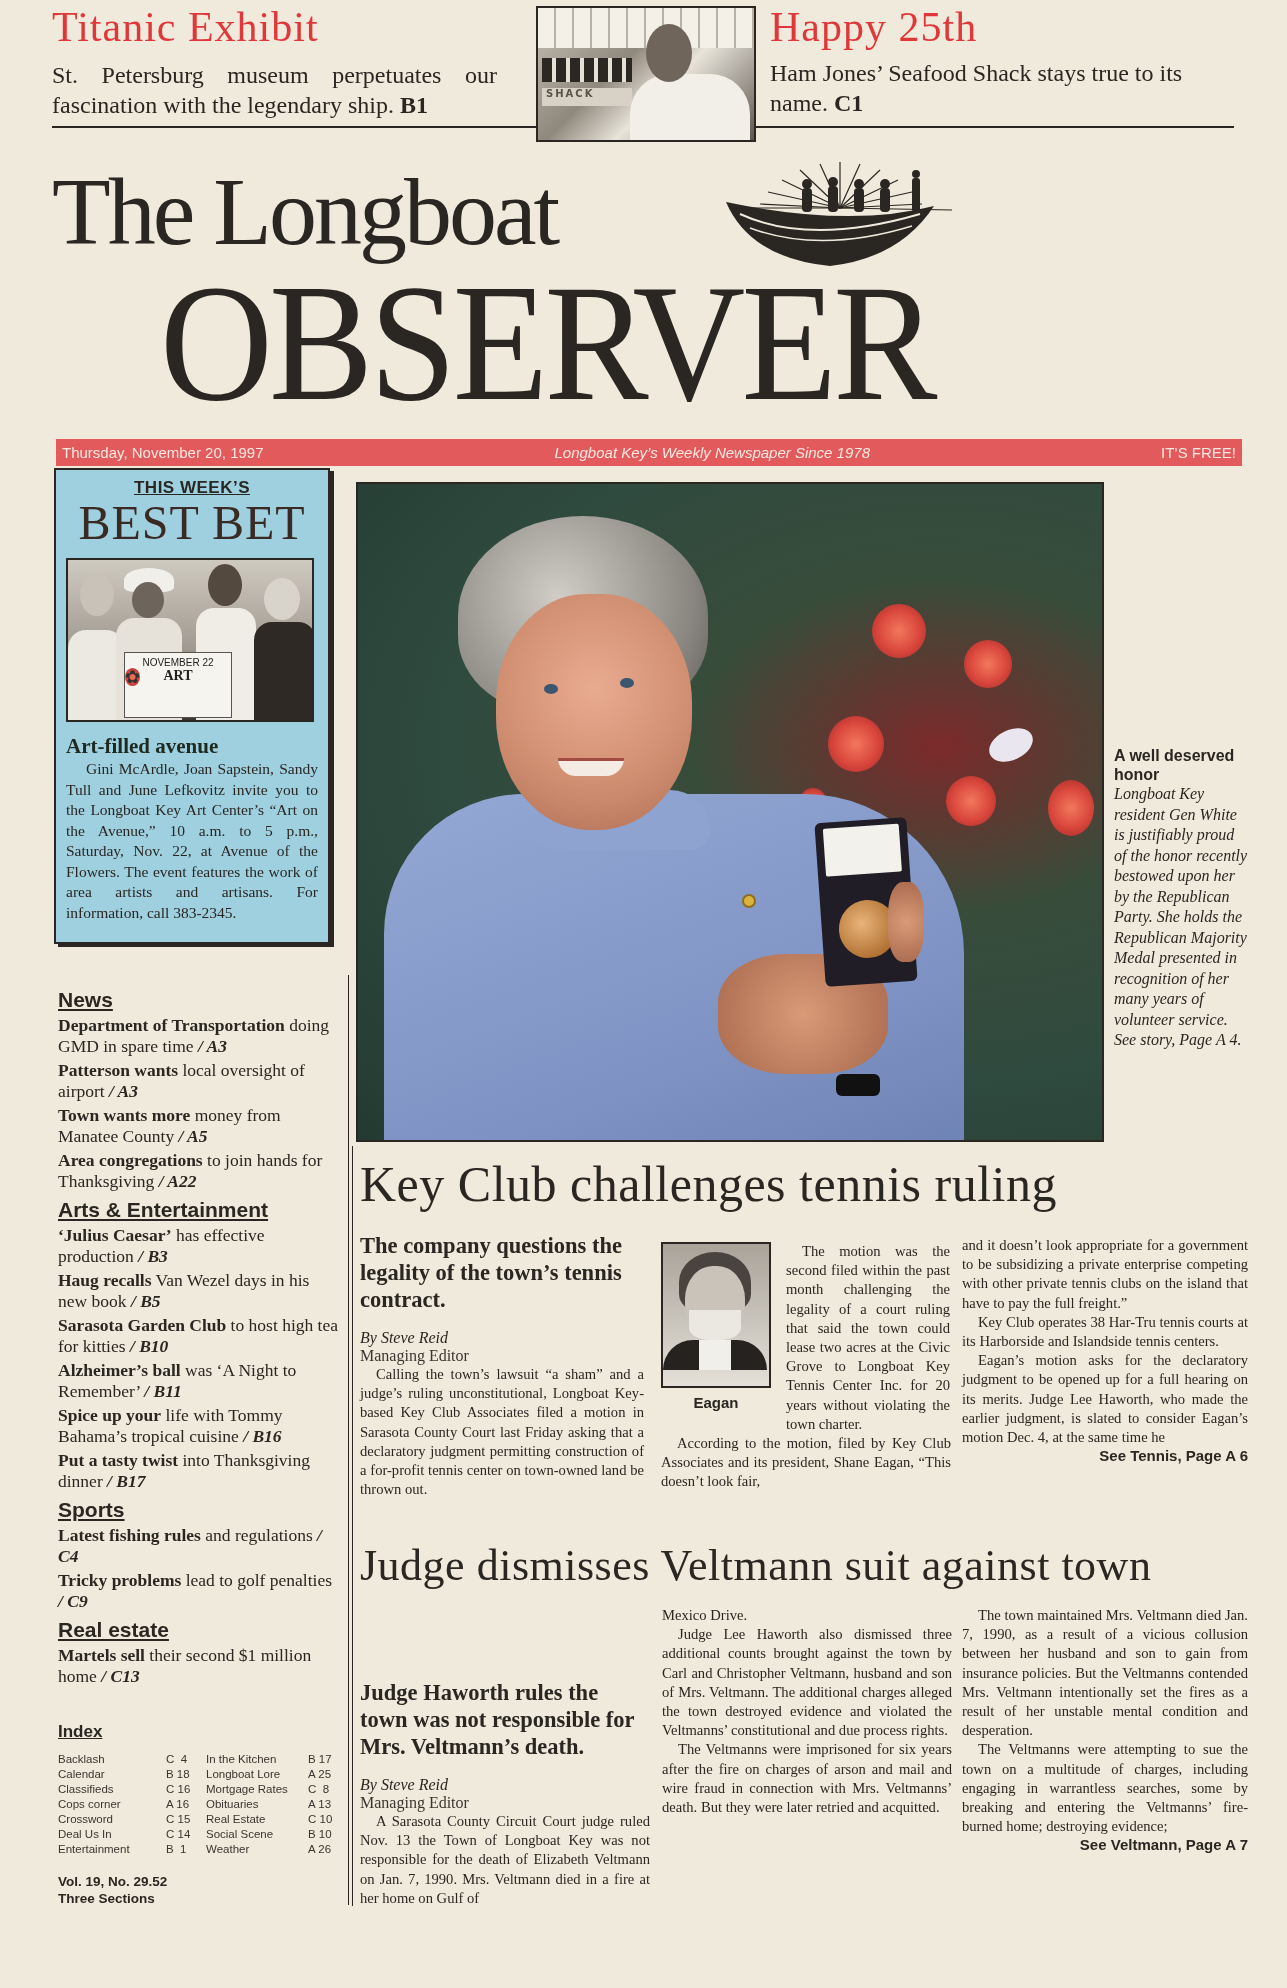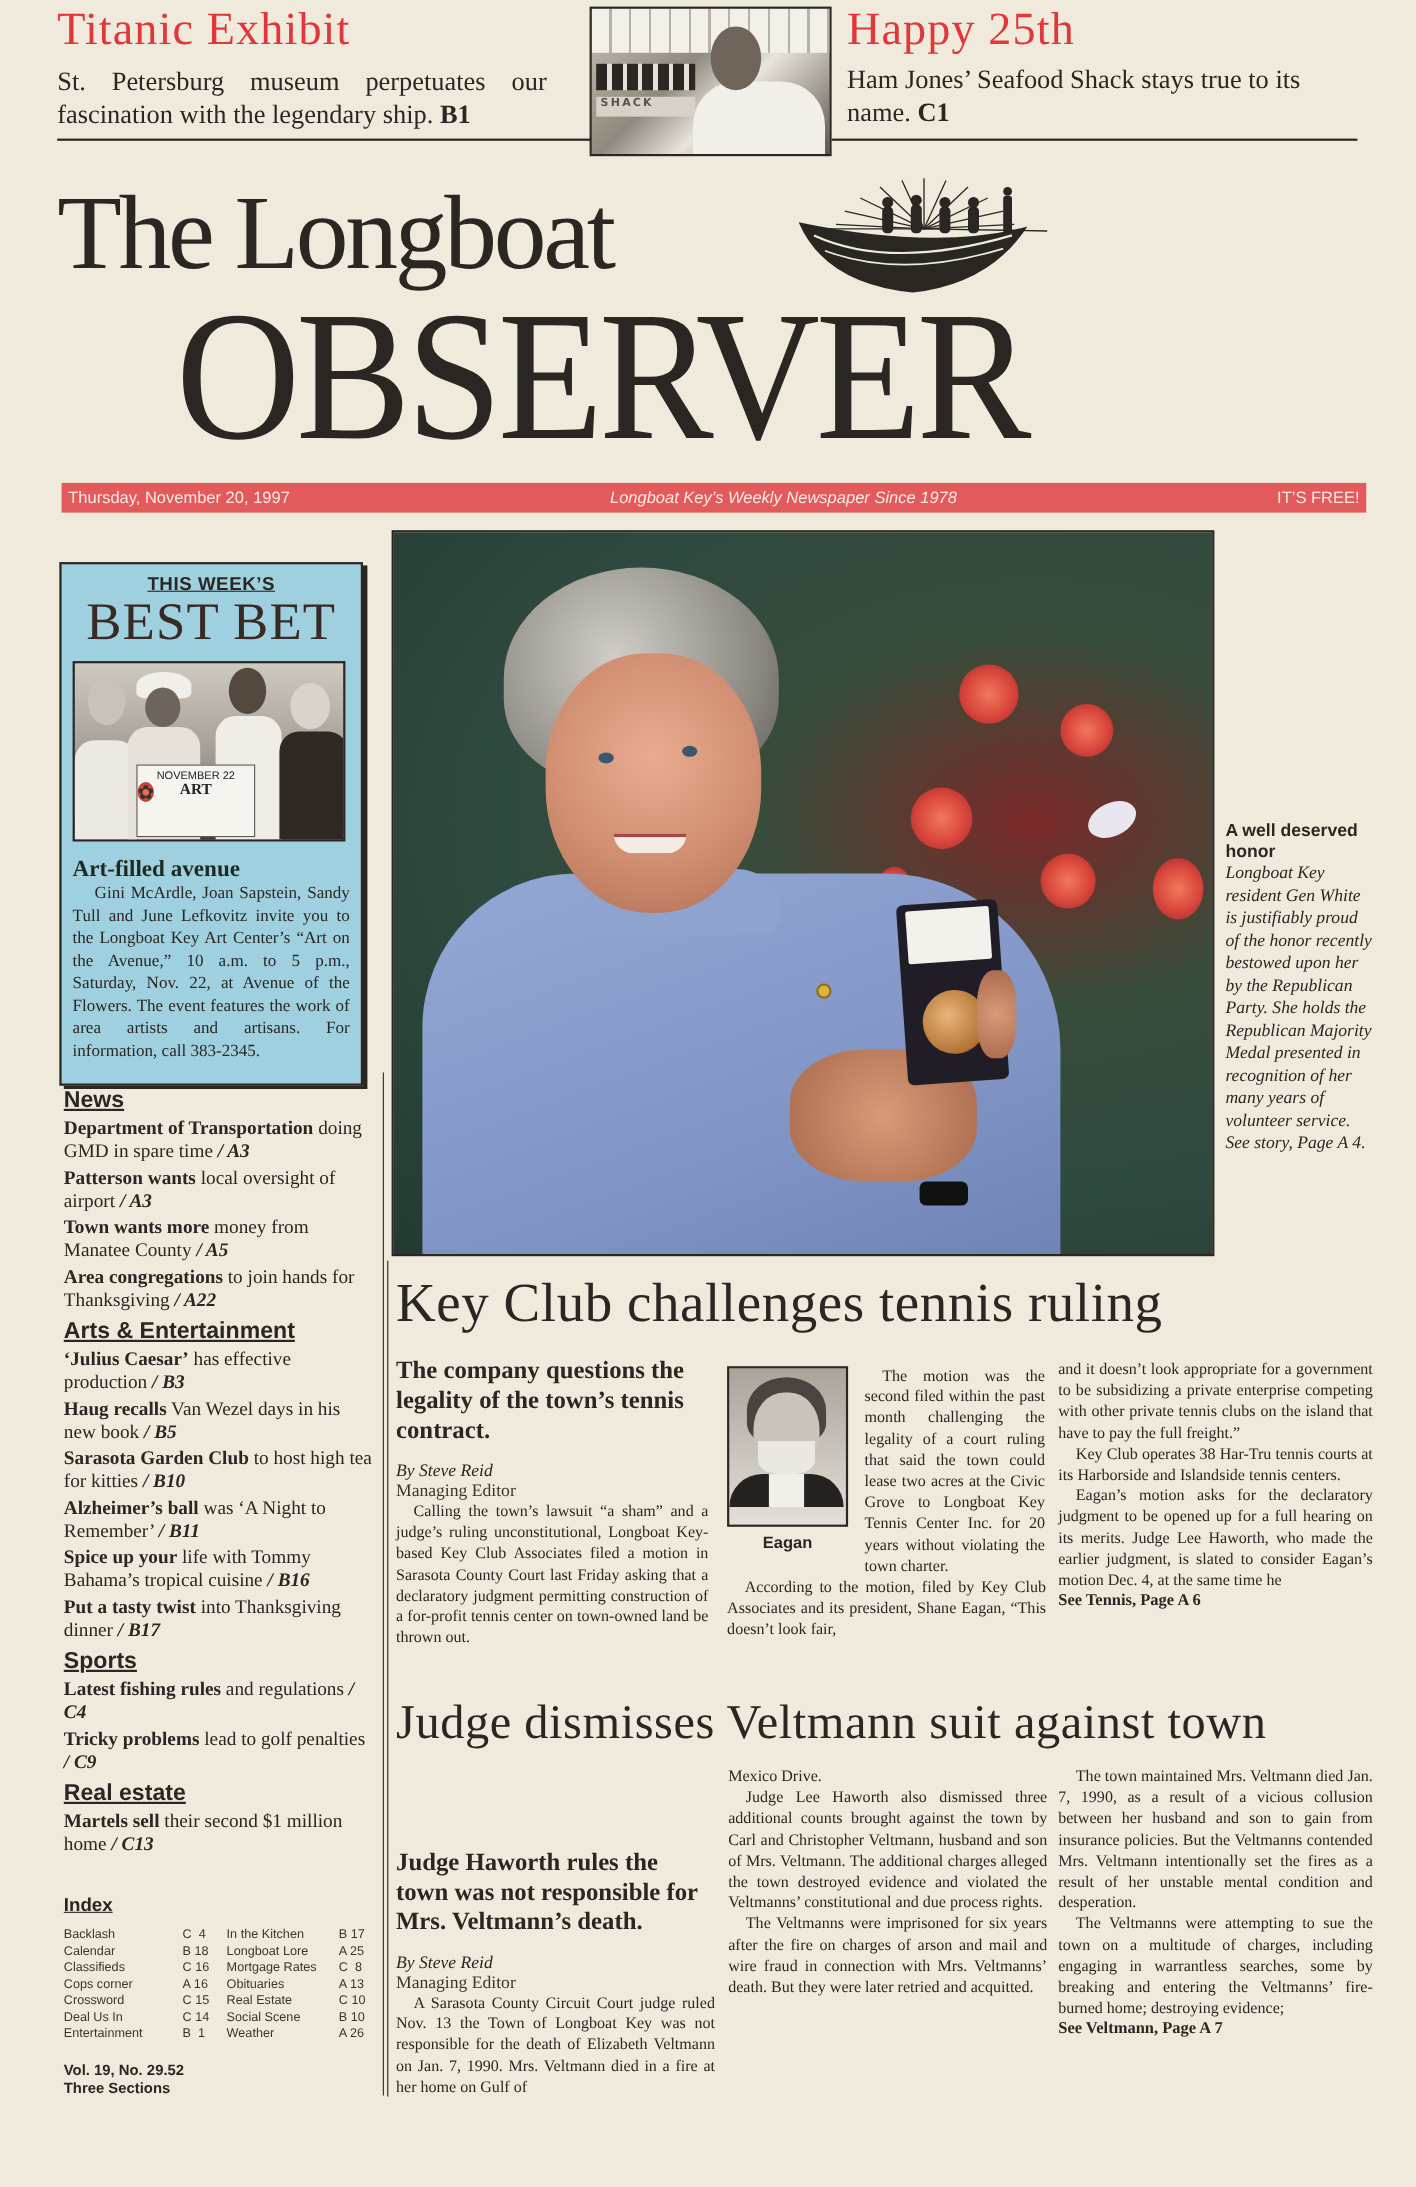--- a/index.html
+++ b/index.html
@@ -90,21 +90,21 @@
   .cap-text { font-family:"Liberation Serif",serif; font-style:italic; font-size:16px; line-height:20.5px; color:#2a2622; }
 
   
   .headline { font-family:"Liberation Serif",serif; font-size:50px; line-height:56px; color:#2a2622; letter-spacing:0.5px; white-space:nowrap; }
   .deck { font-family:"Liberation Serif",serif; font-weight:bold; font-size:22.5px; line-height:27px; color:#2a2622; }
   .byline { font-family:"Liberation Serif",serif; font-style:italic; font-size:16px; color:#2a2622; margin-top:16px; }
   .bytitle { font-family:"Liberation Serif",serif; font-size:16px; color:#3a3530; }
   .body { font-family:"Liberation Serif",serif; font-size:14.6px; line-height:19.2px; color:#2a2622; text-align:justify; }
   .body p { text-indent: 16px; }
   .body p.noind { text-indent: 0; }
-  .jump { font-family:Liberation Serif, serif; font-weight:bold; font-size:15px; text-align:left; color:#2a2622; }
+  .jump { font-family:Liberation Sans, sans-serif; font-weight:bold; font-size:15px; text-align:right; color:#2a2622; }
 
   .mug { border:2px solid #2a2622; overflow:hidden; background: linear-gradient(180deg,#a9a39a,#e4e0d8); }
   .mug .hair { position:absolute; left:16px; top:8px; width:72px; height:60px; border-radius:50% 50% 30% 30%; background:#4a4440; }
   .mug .face { position:absolute; left:22px; top:22px; width:60px; height:72px; border-radius:46%; background:#c9c3ba; }
   .mug .beard { position:absolute; left:26px; top:66px; width:52px; height:30px; border-radius:0 0 40% 40%; background:#ebe8e2; }
   .mug .suit { position:absolute; left:0; top:96px; width:104px; height:30px; background:#26221f; border-radius:30px 30px 0 0; }
   .mug .shirt { position:absolute; left:36px; top:96px; width:32px; height:30px; background:#f1efea; }
   .mug-cap { font-family:"Liberation Sans",sans-serif; font-weight:bold; font-size:15px; text-align:center; color:#2a2622; }
 </style>
 </head>
@@ -168,21 +168,21 @@
   </g>
 </svg>
 <div class="abs mast-observer" style="left:160px; top:262px;">OBSERVER</div>
 
 <div class="abs datebar" style="left:56px; top:439px; width:1186px;">
   <span>Thursday, November 20, 1997</span>
   <span class="mid">Longboat Key’s Weekly Newspaper Since 1978</span>
   <span>IT’S FREE!</span>
 </div>
 
-<div class="abs bestbet" style="left:54px; top:511px; width:276px; height:476px; padding:8px 10px;">
+<div class="abs bestbet" style="left:54px; top:468px; width:276px; height:476px; padding:8px 10px;">
   <div class="bb-this">THIS WEEK’S</div>
   <div class="bb-best">BEST BET</div>
   <div class="bb-photo" style="position:relative; width:248px; height:164px; margin-top:10px;">
     <div class="b" style="left:0; top:70px; width:56px; height:94px; background:#ece9e2;"></div>
     <div class="p" style="left:12px; top:14px; width:34px; height:42px; background:#c8c2b8;"></div>
     <div class="b" style="left:48px; top:58px; width:66px; height:106px; background:#e6e2da;"></div>
     <div class="p" style="left:56px; top:8px; width:50px; height:24px; background:#f1efe9; border-radius:50% 50% 20% 20%;"></div>
     <div class="p" style="left:64px; top:22px; width:32px; height:36px;"></div>
     <div class="b" style="left:128px; top:48px; width:60px; height:116px; background:#f0ede7;"></div>
     <div class="p" style="left:140px; top:4px; width:34px; height:42px; background:#54493f;"></div>

